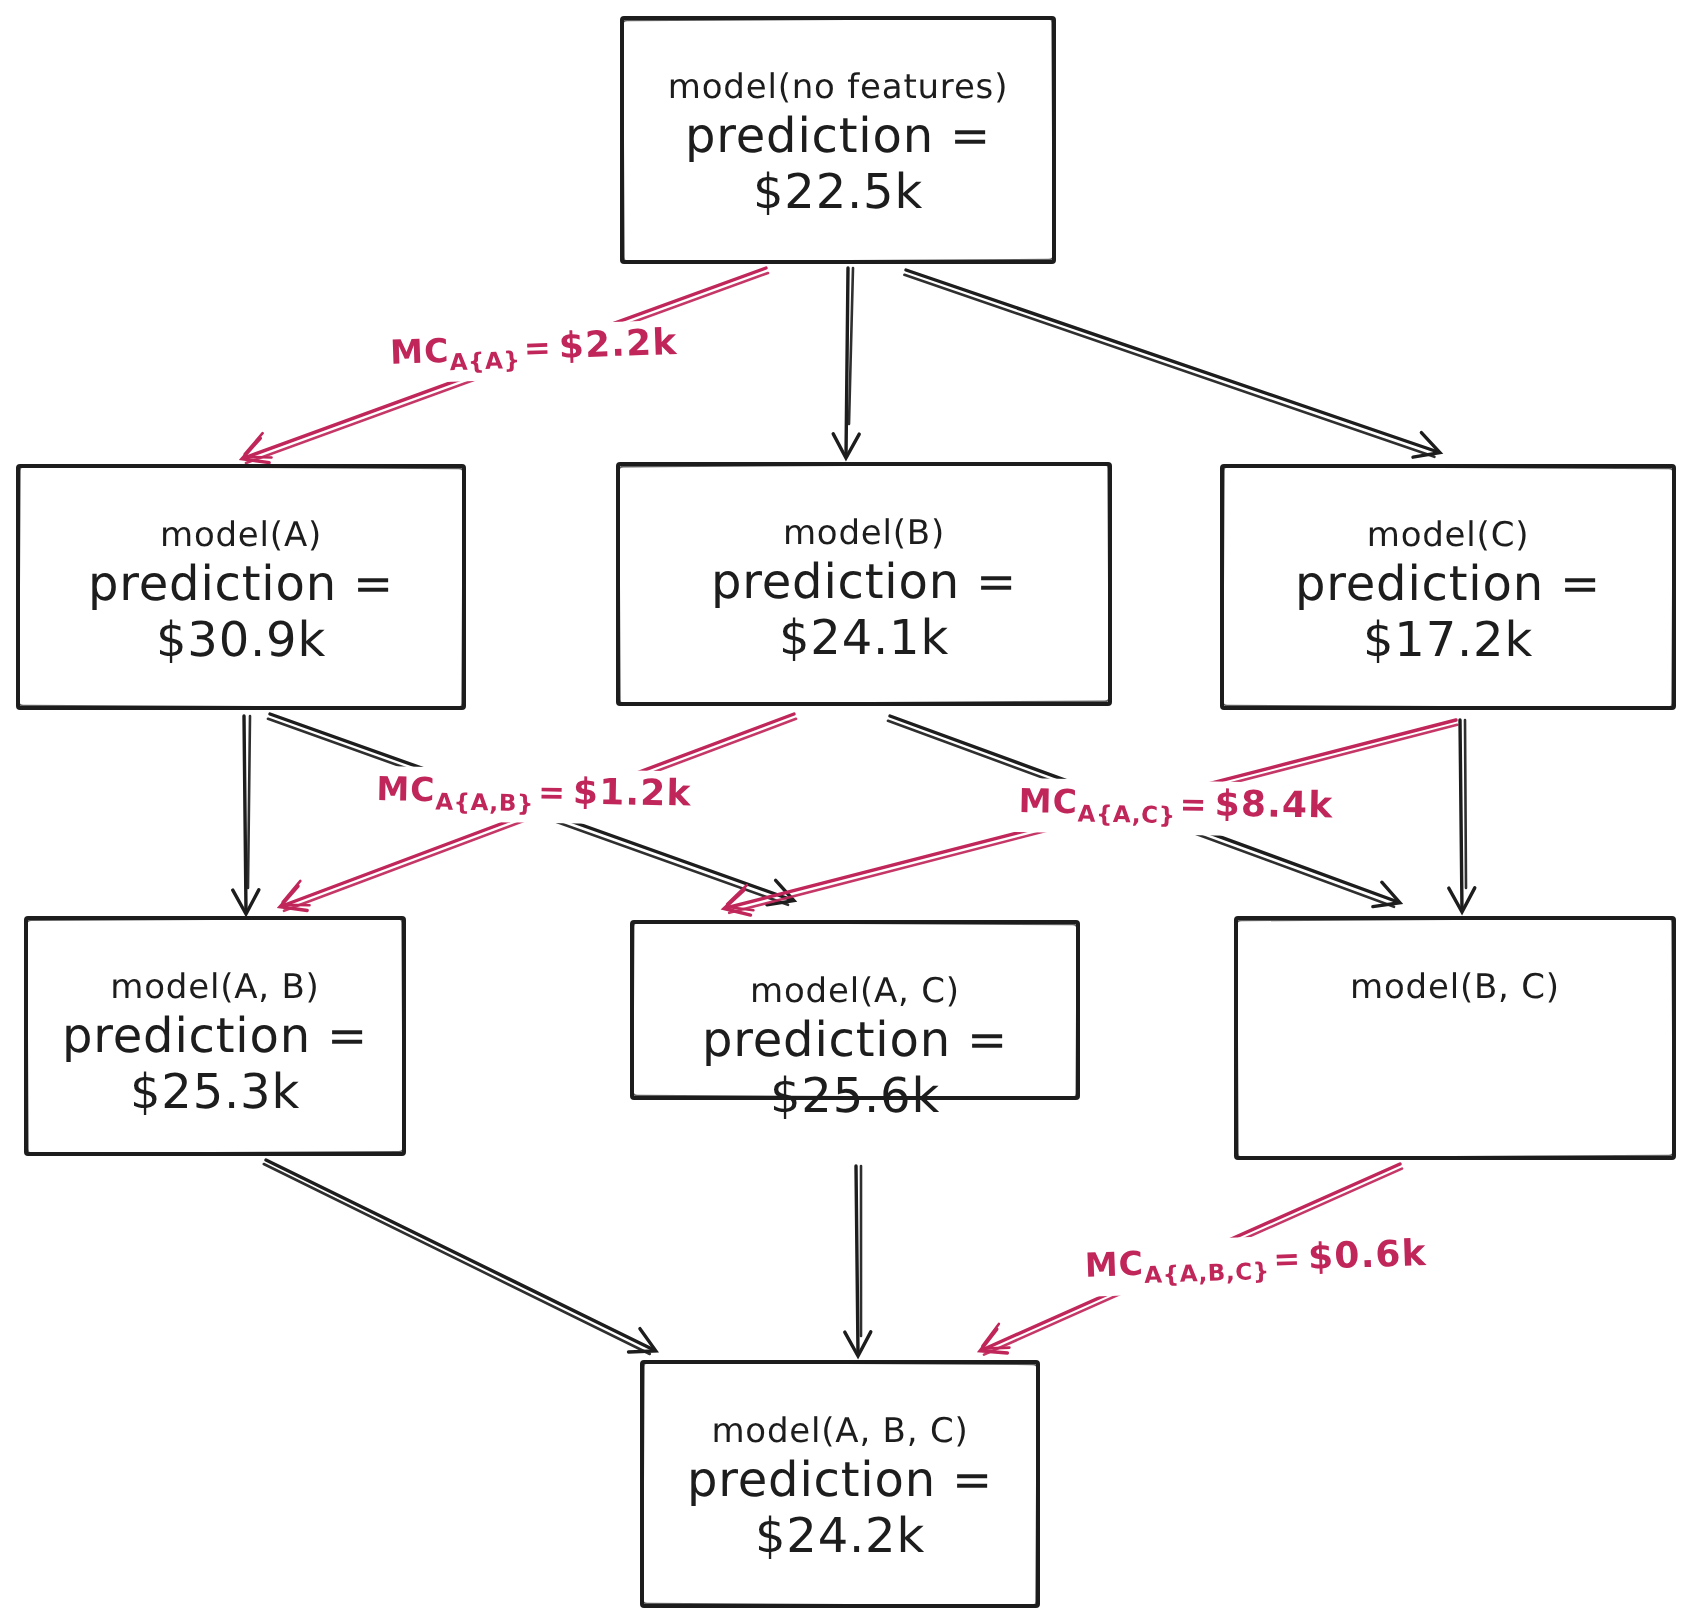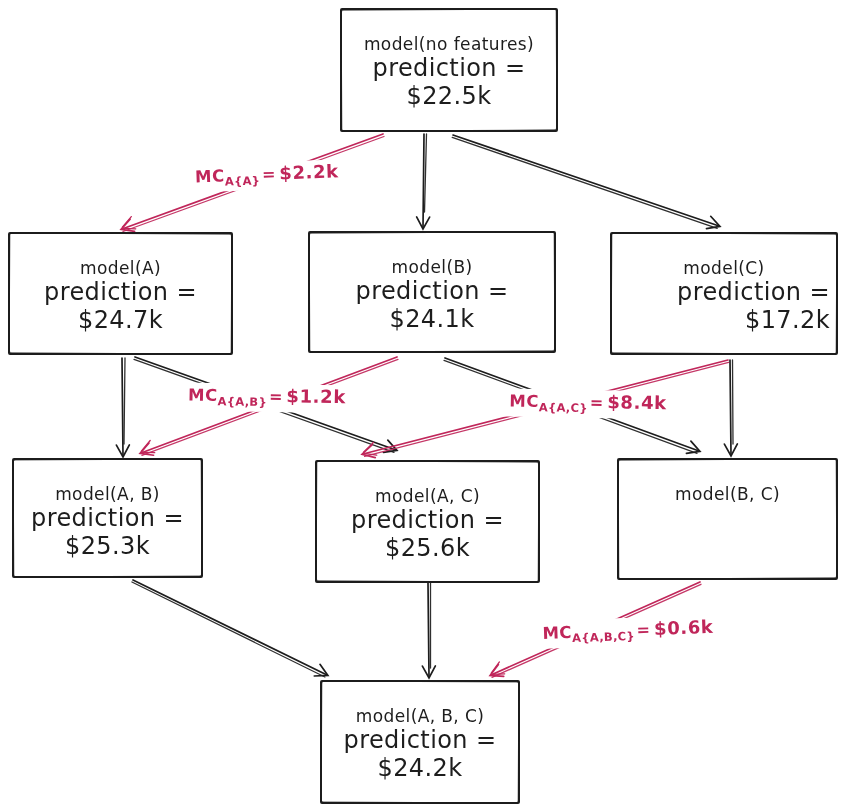--- a/index.html
+++ b/index.html
@@ -103,43 +103,43 @@
     <g class="edge black">
       <line class="ghost" x1="430.5" y1="583" x2="430.5" y2="668"></line>
       <line class="main" x1="428" y1="583" x2="429" y2="677" marker-end="url(#arrowBlack)"></line>
     </g>
     <g class="edge red">
       <line class="ghost" x1="701" y1="584.3" x2="492" y2="677.3"></line>
       <line class="main" x1="700" y1="582" x2="491" y2="675" marker-end="url(#arrowRed)"></line>
     </g>
   </svg>
 
-  <div class="node" style="left:310px;top:8px;width:218px;height:124px;margin-left:30px;">
+  <div class="node" style="left:310px;top:8px;width:218px;height:124px;">
     <div class="node-title">model(no features)</div>
     <div class="node-pred">prediction = $22.5k</div>
   </div>
 
   <div class="node alt" style="left:8px;top:232px;width:225px;height:123px;">
     <div class="node-title">model(A)</div>
-    <div class="node-pred">prediction = $24.7k</div>
+    <div class="node-pred">prediction = $30.9k</div>
   </div>
   <div class="node" style="left:308px;top:231px;width:248px;height:122px;">
     <div class="node-title">model(B)</div>
     <div class="node-pred">prediction = $24.1k</div>
   </div>
-  <div class="node alt" style="left:610px;top:232px;width:228px;height:123px;text-align:right;">
+  <div class="node alt" style="left:610px;top:232px;width:228px;height:123px;">
     <div class="node-title">model(C)</div>
     <div class="node-pred">prediction = $17.2k</div>
   </div>
 
   <div class="node" style="left:12px;top:458px;width:191px;height:120px;">
     <div class="node-title">model(A, B)</div>
     <div class="node-pred">prediction = $25.3k</div>
   </div>
-  <div class="node alt" style="left:315px;top:460px;width:225px;height:123px;">
+  <div class="node alt" style="left:315px;top:460px;width:225px;height:90px;">
     <div class="node-title">model(A, C)</div>
     <div class="node-pred">prediction = $25.6k</div>
   </div>
   <div class="node" style="left:617px;top:458px;width:221px;height:122px;">
     <div class="node-title">model(B, C)</div>
   </div>
 
   <div class="node alt" style="left:320px;top:680px;width:200px;height:124px;">
     <div class="node-title">model(A, B, C)</div>
     <div class="node-pred">prediction = $24.2k</div>

